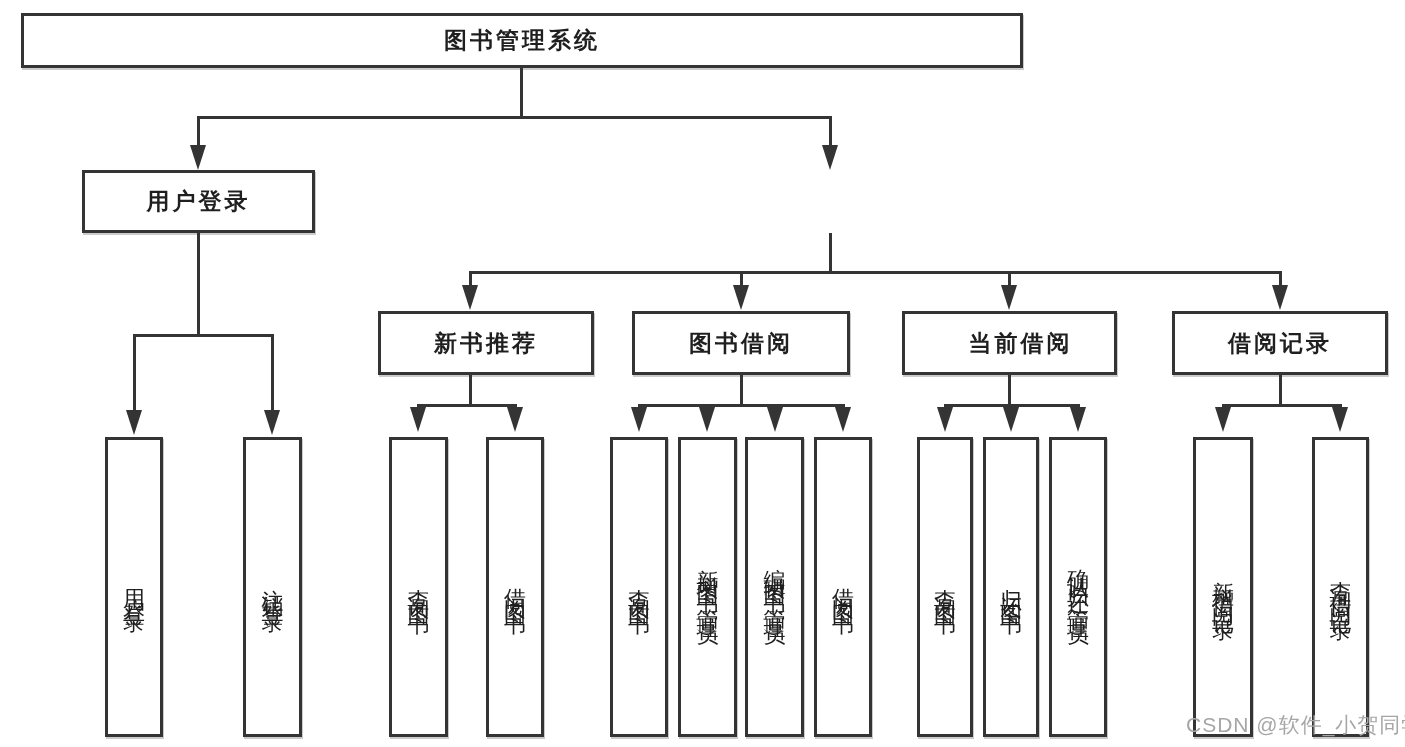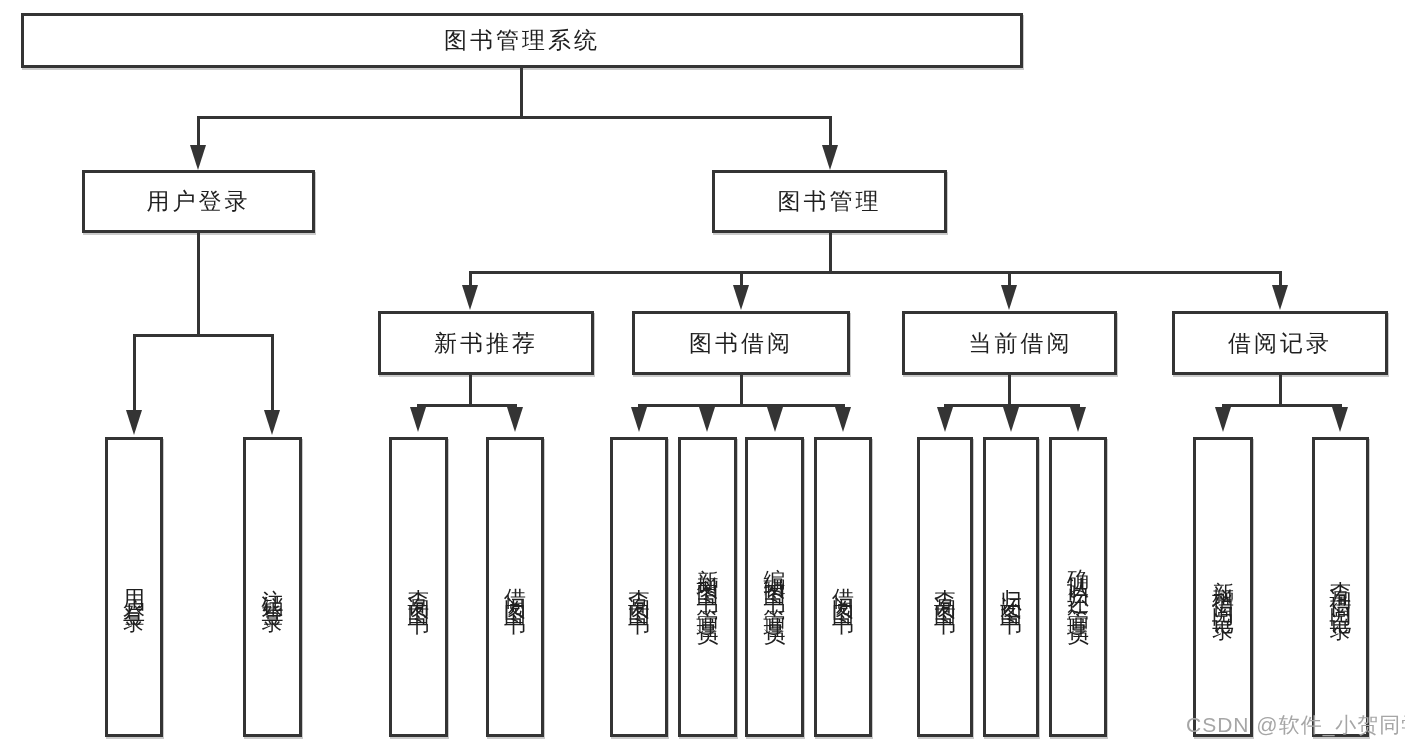--- a/index.html
+++ b/index.html
@@ -5,21 +5,21 @@
   html,body{margin:0;padding:0;background:#ffffff;}
   .canvas{
     position:relative;width:1405px;height:747px;background:#ffffff;overflow:hidden;
     font-family:"Liberation Sans","DejaVu Sans",sans-serif;color:#1f1f1f;
   }
   .node{
     position:absolute;box-sizing:border-box;background:#ffffff;
     border:3px solid #343434;box-shadow:1px 2px 0 rgba(140,140,140,.45);
     display:flex;align-items:center;justify-content:center;
   }
-  .hnode{font-size:23px;letter-spacing:3px;font-weight:400;}
+  .hnode{font-size:23px;letter-spacing:3px;font-weight:700;}
   .vnode span{
     writing-mode:vertical-rl;text-orientation:mixed;
     font-size:22px;letter-spacing:8px;line-height:1;white-space:nowrap;
   }
   .vline{position:absolute;width:3px;background:#343434;}
   .hline{position:absolute;height:3px;background:#343434;}
   .arr{
     position:absolute;width:0;height:0;
     border-left:8px solid transparent;border-right:8px solid transparent;
     border-top:25px solid #343434;
@@ -35,23 +35,20 @@
 <div class="canvas">
 
   <div class="node hnode" style="left:21px;top:13px;width:1002px;height:55px;">
     <span>图书管理系统</span>
   </div>
 
   <div class="node hnode" style="left:82px;top:170px;width:233px;height:63px;">
     <span>用户登录</span>
   </div>
 
-  <div class="node hnode" style="left:712px;top:170px;width:235px;height:63px;">
-    <span>图书管理</span>
-  </div>
 
   <div class="node hnode" style="left:362px;top:311px;width:216px;height:64px;margin-left:16px;">
     <span>新书推荐</span>
   </div>
 
   <div class="node hnode" style="left:632px;top:311px;width:218px;height:64px;">
     <span>图书借阅</span>
   </div>
 
   <div class="node hnode" style="left:902px;top:311px;width:215px;height:64px;padding-left:22px;">

